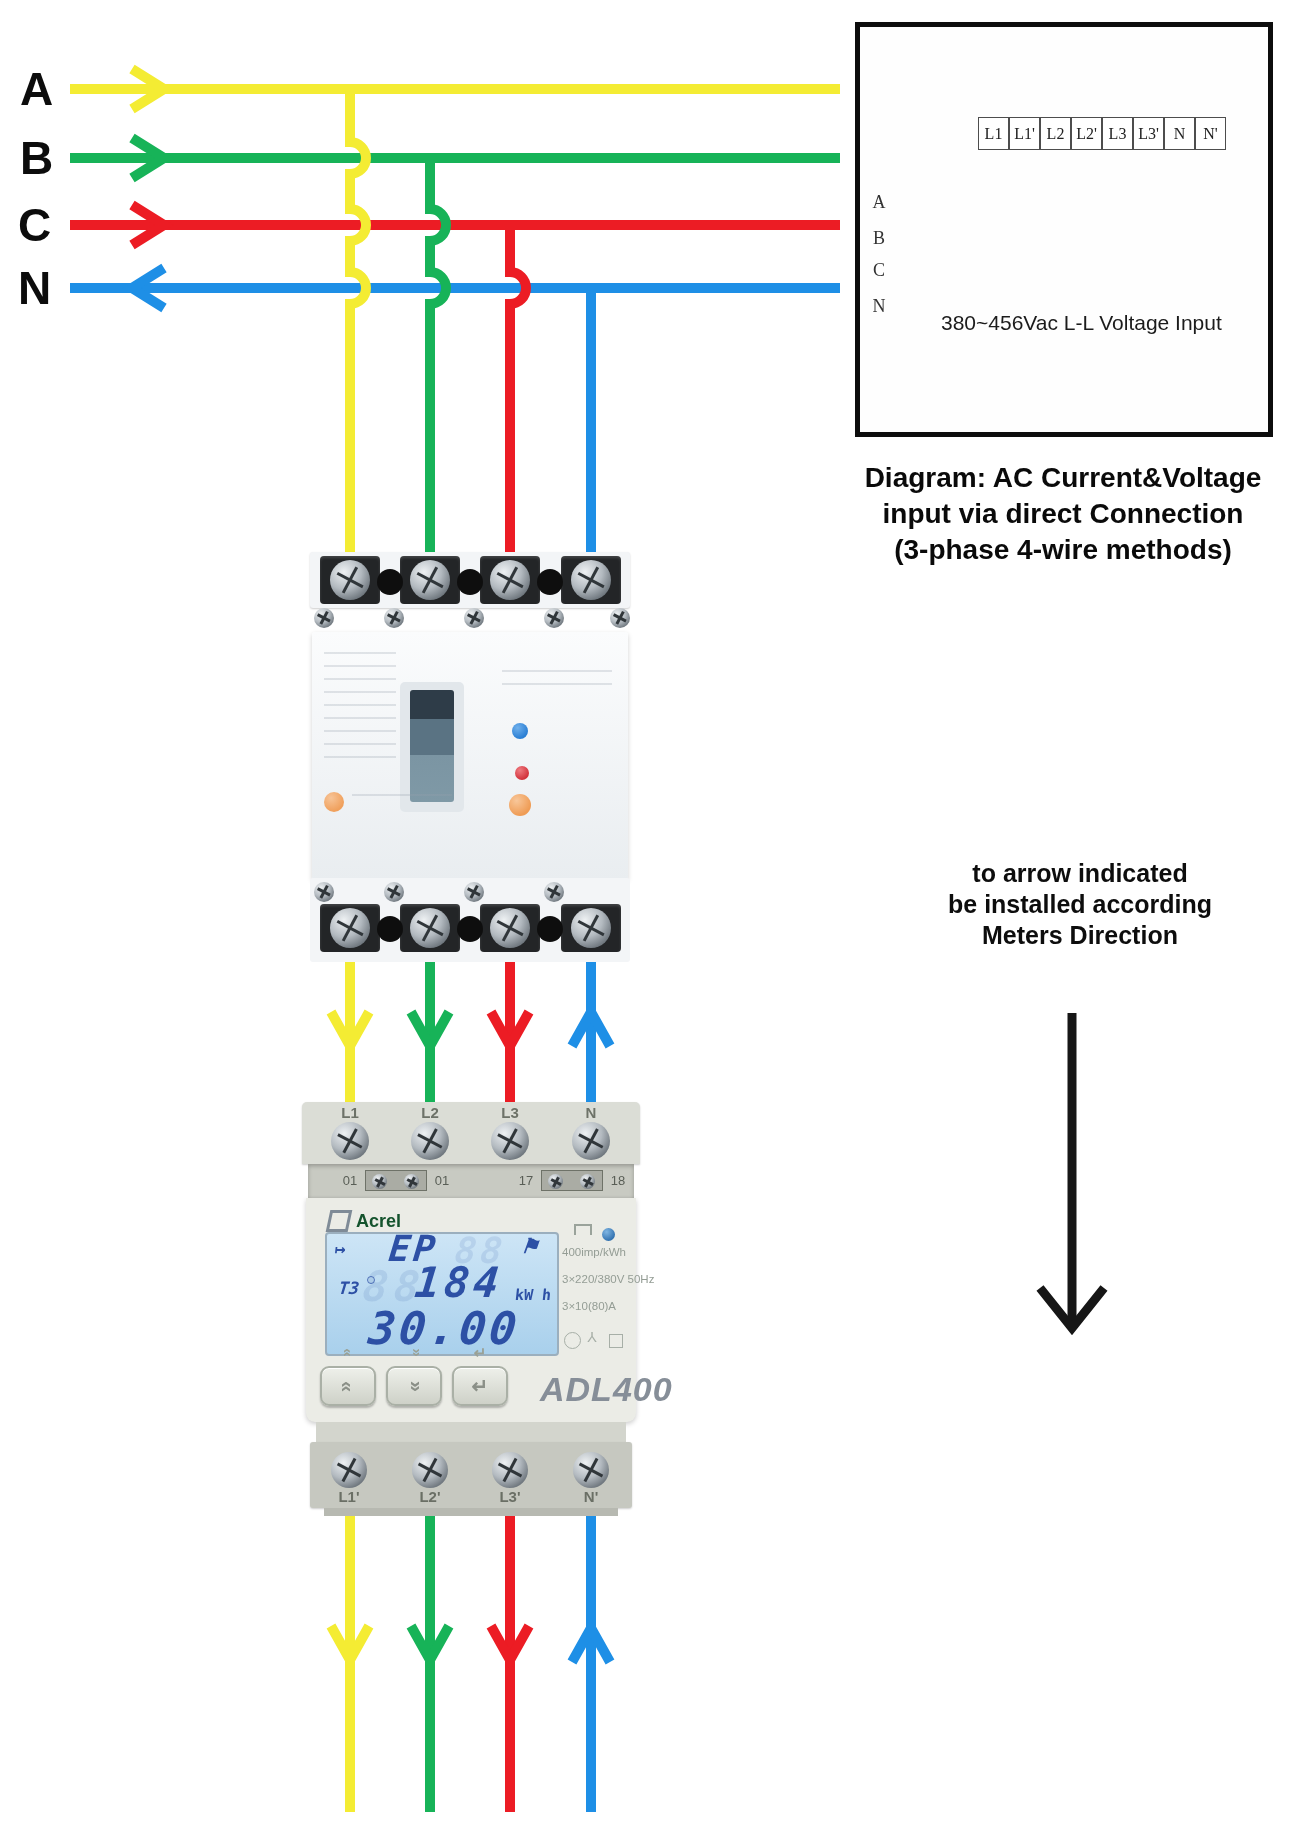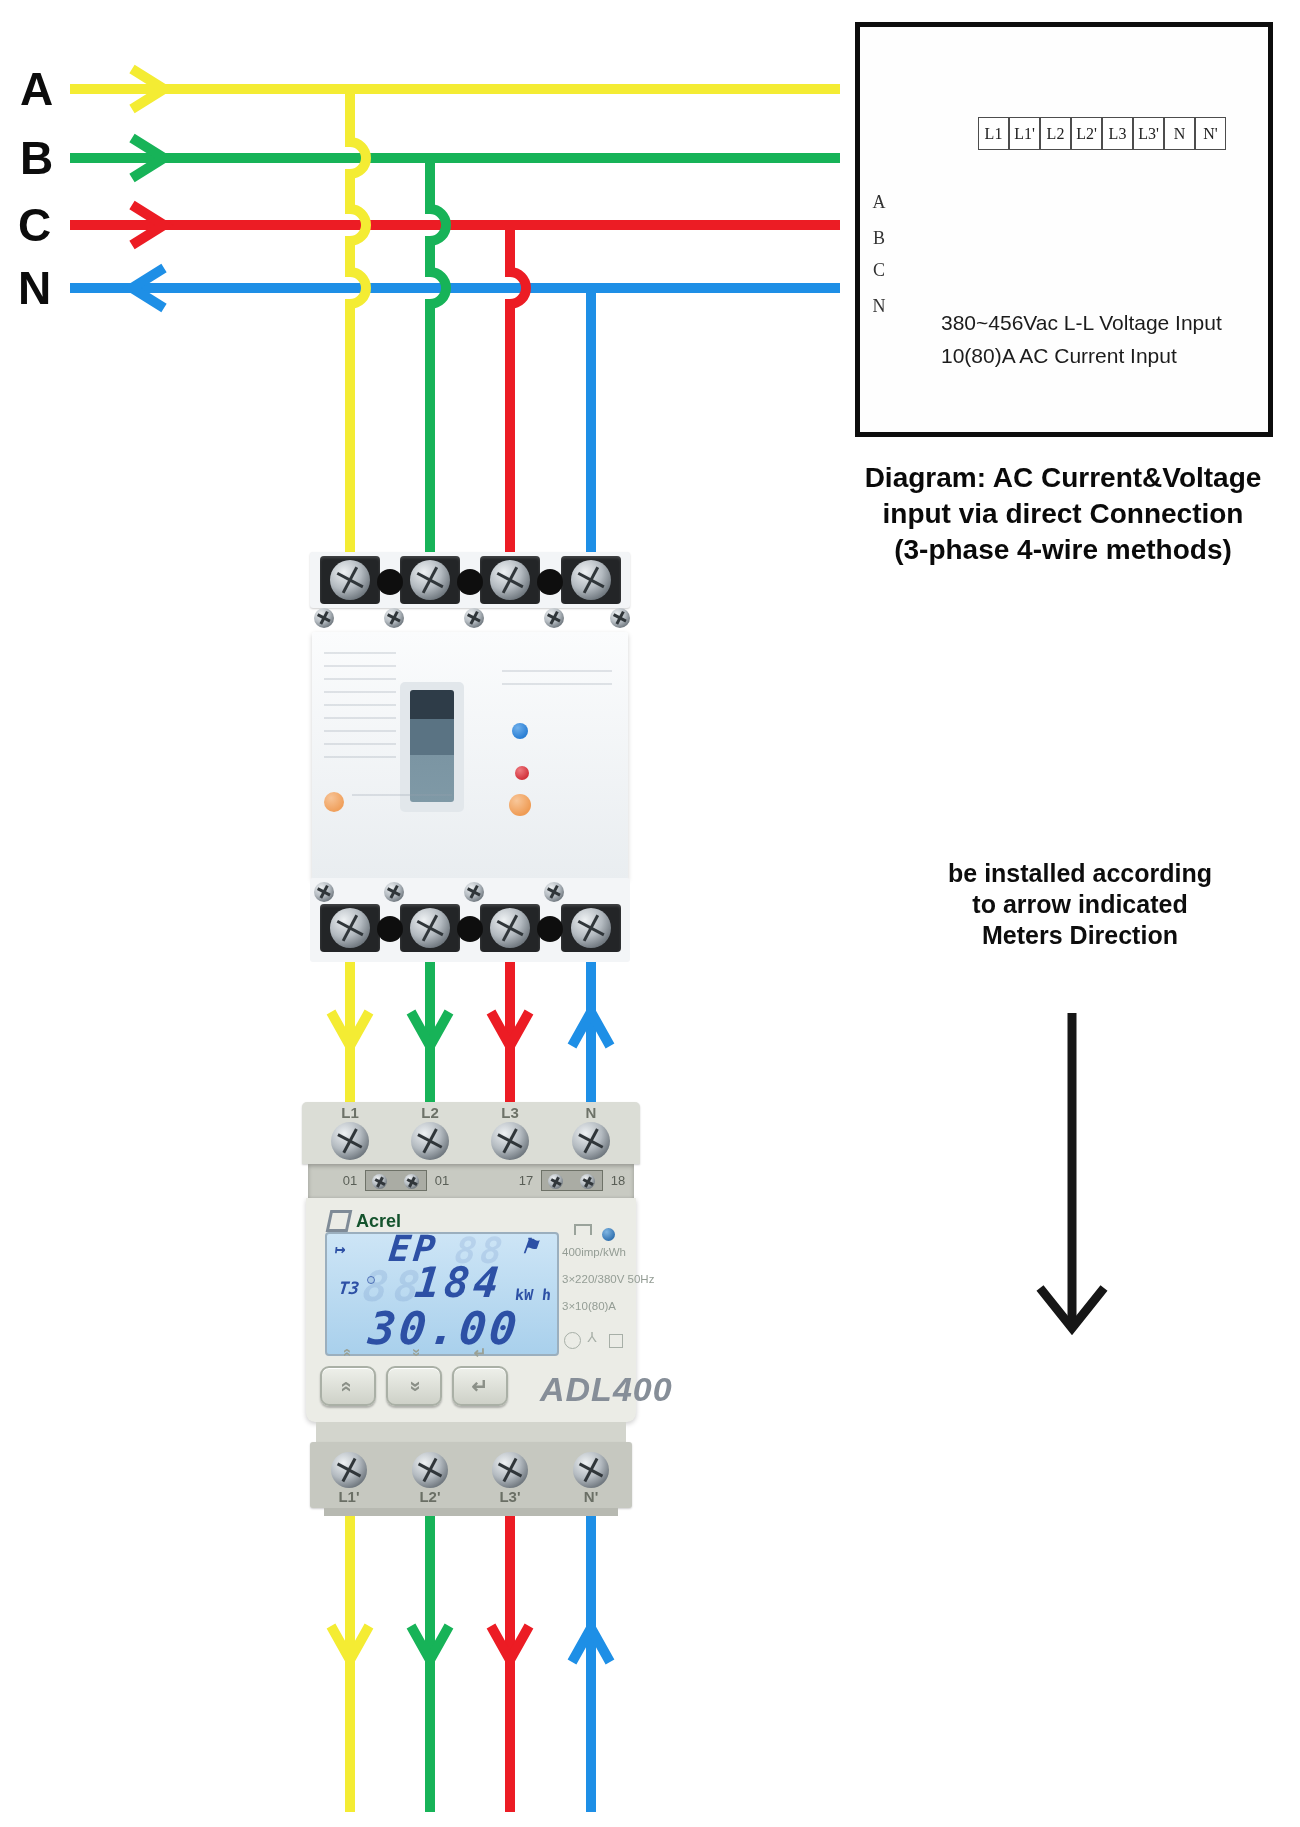--- a/index.html
+++ b/index.html
@@ -133,32 +133,31 @@
   <div class="tcell" style="left:1102px;">L3</div>
   <div class="tcell" style="left:1133px;">L3'</div>
   <div class="tcell" style="left:1164px;">N</div>
   <div class="tcell" style="left:1195px;">N'</div>
   <div class="rowlab" style="left:864px;top:191px;">A</div>
   <div class="rowlab" style="left:864px;top:227px;">B</div>
   <div class="rowlab" style="left:864px;top:259px;">C</div>
   <div class="rowlab" style="left:864px;top:295px;">N</div>
   <div class="specs">
     <div>380~456Vac L-L Voltage Input</div>
-    <div>10(80)A AC Current Input</div>
   </div>
 
   <div class="caption">
     <div>Diagram: AC Current&amp;Voltage</div>
     <div>input via direct Connection</div>
     <div>(3-phase 4-wire methods)</div>
   </div>
 
   <div class="note">
+    <div>to arrow indicated</div>
     <div>be installed according</div>
-    <div>to arrow indicated</div>
     <div>Meters Direction</div>
   </div>
 
   <div class="breaker">
     <div class="bk-plate"></div>
     <div class="tsq" style="left:10px;top:4px;width:60px;height:48px;"></div>
     <div class="tsq" style="left:90px;top:4px;width:60px;height:48px;"></div>
     <div class="tsq" style="left:170px;top:4px;width:60px;height:48px;"></div>
     <div class="tsq" style="left:251px;top:4px;width:60px;height:48px;"></div>
     <div class="screw" style="left:20px;top:8px;width:40px;height:40px;"></div>

